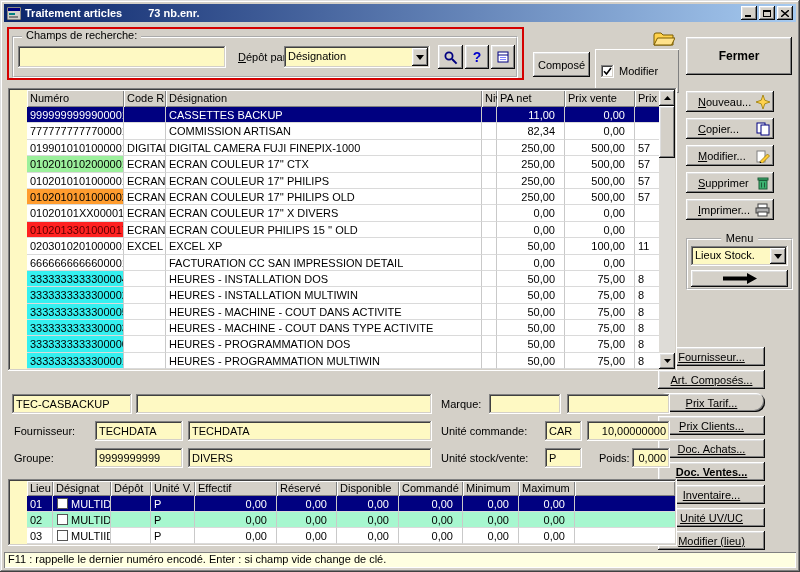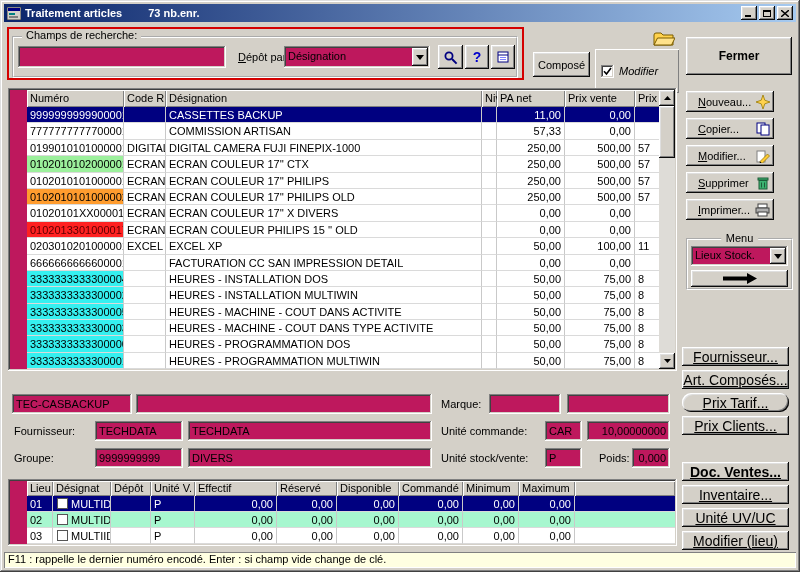--- a/index.html
+++ b/index.html
@@ -4,21 +4,21 @@
 <style>
   * { margin:0; padding:0; box-sizing:border-box; font-family:"Liberation Sans", sans-serif; }
   html,body { width:800px; height:572px; }
   body { background:#d4d0c8; overflow:hidden; position:relative; }
   .window { position:absolute; inset:0; background:#d4d0c8;
     box-shadow: inset -1px -1px #404040, inset 1px 1px #dfdfdf, inset -2px -2px #808080, inset 2px 2px #ffffff; }
 
   
   .raised { background:#d4d0c8; border:none;
     box-shadow: inset -1px -1px #0a0a0a, inset 1px 1px #ffffff, inset -2px -2px #808080, inset 2px 2px #dfdfdf; }
-  .sunken { background:#be185d;
+  .sunken { background:#fef9c3;
     box-shadow: inset -1px -1px #ffffff, inset 1px 1px #808080, inset -2px -2px #d4d0c8, inset 2px 2px #404040; }
   button { cursor:default; }
 
   
   .titlebar { position:absolute; left:4px; top:4px; right:4px; height:18px;
     background:linear-gradient(to right,#0a246a,#a6caf0); display:flex; align-items:center; padding:0 3px; }
   .title-text { color:#fff; font-weight:bold; font-size:11px; margin-left:4px; white-space:nowrap; }
   .rec-count { color:#fff; font-weight:bold; font-size:11px; margin-left:26px; }
   .win-btns { margin-left:auto; display:flex; gap:2px; }
   .win-btn { width:16px; height:14px; display:flex; align-items:center; justify-content:center; }
@@ -31,46 +31,46 @@
   .search-input { position:absolute; left:18px; top:46px; width:208px; height:22px; font-size:11px; padding:0 4px; border:none; outline:none; }
   .lbl { position:absolute; font-size:11px; color:#000; white-space:nowrap; }
   .mnemonic::first-letter { text-decoration:underline; }
   .combo { position:absolute; height:22px; }
   .combo-value { position:absolute; left:4px; top:4px; font-size:11px; white-space:nowrap; }
   .combo-btn { position:absolute; right:2px; top:2px; bottom:2px; width:16px; display:flex; align-items:center; justify-content:center; }
   .tool-btn { position:absolute; top:45px; width:25px; height:24px; display:flex; align-items:center; justify-content:center; }
   .help-glyph { color:#0000cc; font-weight:bold; font-size:14px; }
   .compose-btn { position:absolute; left:533px; top:52px; width:57px; height:25px; font-size:11px; }
   .modify-panel { position:absolute; left:595px; top:49px; width:84px; height:44px; display:flex; align-items:center; padding-left:6px;
-    background:#d4d0c8; box-shadow: inset 1px 1px #ffffff, inset -1px -1px #808080; font-style: italic; }
+    background:#d4d0c8; box-shadow: inset 1px 1px #ffffff, inset -1px -1px #808080; }
   .checkbox { width:13px; height:13px; background:#fff; box-shadow: inset -1px -1px #fff, inset 1px 1px #808080, inset -2px -2px #d4d0c8, inset 2px 2px #404040;
     display:flex; align-items:center; justify-content:center; }
   .modify-label { font-size:11px; margin-left:5px; }
   .folder { position:absolute; left:653px; top:31px; }
 
   
   .close-btn { position:absolute; left:686px; top:37px; width:106px; height:38px; font-size:12px; font-weight:bold; }
   .act-btn { position:absolute; left:686px; width:88px; height:21px; font-size:11px; text-align:left; padding-left:12px; }
   .act-btn .ic { position:absolute; right:4px; top:50%; transform:translateY(-50%); }
   .menu-group { left:686px; top:238px; width:107px; height:52px; }
   .menu-legend { position:absolute; top:-8px; left:50%; transform:translateX(-50%); background:#d4d0c8; padding:0 5px; font-size:11px; }
   .go-btn { position:absolute; left:691px; top:270px; width:97px; height:17px; display:flex; align-items:center; justify-content:center; }
-  .linkbtn { position:absolute; left:658px; width:107px; height:19px; font-size:14px; text-decoration:underline;margin-left:24px; }
+  .linkbtn { position:absolute; left:658px; width:107px; height:19px; font-size:11px; text-decoration:underline; }
 
   
   .agrid { position:absolute; left:8px; top:88px; width:669px; height:283px; }
   .grid-inner { position:absolute; top:2px; left:2px; bottom:2px; overflow:hidden; background:#fff;margin-left:17px; }
   .agrid .grid-inner { right:18px; }
   .ghead { display:flex; height:17px; }
   .th { background:#d4d0c8; font-size:11px; line-height:16px; padding-left:3px; white-space:nowrap; overflow:hidden;
     box-shadow: inset 1px 1px #ffffff, inset -1px -1px #808080; flex:none; }
   .trow { display:flex; height:16.4px; flex:none; }
   .tc { font-size:11px; line-height:16px; padding-left:3px; white-space:nowrap; overflow:hidden;
     border-right:1px solid #c9c9c9; border-bottom:1px solid #dadada; flex:none; }
-  .num { text-align:right; padding-right:3px; padding-left:1px; }
+  .num { text-align:right; padding-right:9px; padding-left:1px; }
   .sel { background:#000080; color:#ffffff; }
   .fill { flex:1 1 auto; border-right:none; }
   .c-numero{width:97px} .c-code{width:42px} .c-desig{width:316px} .c-niv{width:15px} .c-pa{width:68px} .c-pv{width:70px} .c-pven{width:41px}
   .hl-green{background:#9cf09c;} .hl-orange{background:#ff9c2e;} .hl-red{background:#ff2121;color:#5d0000;} .hl-cyan{background:#35f0f0;}
   .vscroll { position:absolute; top:2px; right:2px; bottom:2px; width:16px; background:#dedcd7; }
   .sb-btn { position:absolute; left:0; width:16px; height:16px; display:flex; align-items:center; justify-content:center; }
   .sb-up { top:0; } .sb-down { bottom:0; }
   .sb-thumb { position:absolute; left:0; top:16px; width:16px; height:52px; }
 
   
@@ -268,20 +268,21 @@
         <svg width="34" height="11">
           <path d="M0 3.5 H24 V0 L34 5.5 L24 11 V7.5 H0 Z" fill="#000"></path>
         </svg>
       </span>
   </button>
 
   <button class="linkbtn raised" style="top:347px;">Fournisseur...</button>
   <button class="linkbtn raised" style="top:370px;">Art. Composés...</button>
   <button class="linkbtn raised" style="top:393px;border-radius:9px;">Prix Tarif...</button>
   <button class="linkbtn raised" style="top:416px;">Prix Clients...</button>
+  <button class="linkbtn raised" style="top:439px;">Doc. Achats...</button>
   <button class="linkbtn raised" style="top:462px;font-weight:bold;">Doc. Ventes...</button>
   <button class="linkbtn raised" style="top:485px;">Inventaire...</button>
   <button class="linkbtn raised" style="top:508px;">Unité UV/UC</button>
   <button class="linkbtn raised" style="top:531px;">Modifier (lieu)</button>
 
   <div class="agrid sunken">
     <div class="grid-inner">
       <div class="ghead">
           <div class="th c-numero">Numéro</div>
           <div class="th c-code">Code R</div>
@@ -299,21 +300,21 @@
             <div class="tc c-niv"></div>
             <div class="tc c-pa num">11,00</div>
             <div class="tc c-pv num">0,00</div>
             <div class="tc c-pven"></div>
           </div>
           <div class="trow">
             <div class="tc c-numero">7777777777700001</div>
             <div class="tc c-code"></div>
             <div class="tc c-desig">COMMISSION ARTISAN</div>
             <div class="tc c-niv"></div>
-            <div class="tc c-pa num">57,33</div>
+            <div class="tc c-pa num">82,34</div>
             <div class="tc c-pv num">0,00</div>
             <div class="tc c-pven"></div>
           </div>
           <div class="trow">
             <div class="tc c-numero">0199010101000001</div>
             <div class="tc c-code">DIGITAL</div>
             <div class="tc c-desig">DIGITAL CAMERA FUJI FINEPIX-1000</div>
             <div class="tc c-niv"></div>
             <div class="tc c-pa num">250,00</div>
             <div class="tc c-pv num">500,00</div>

